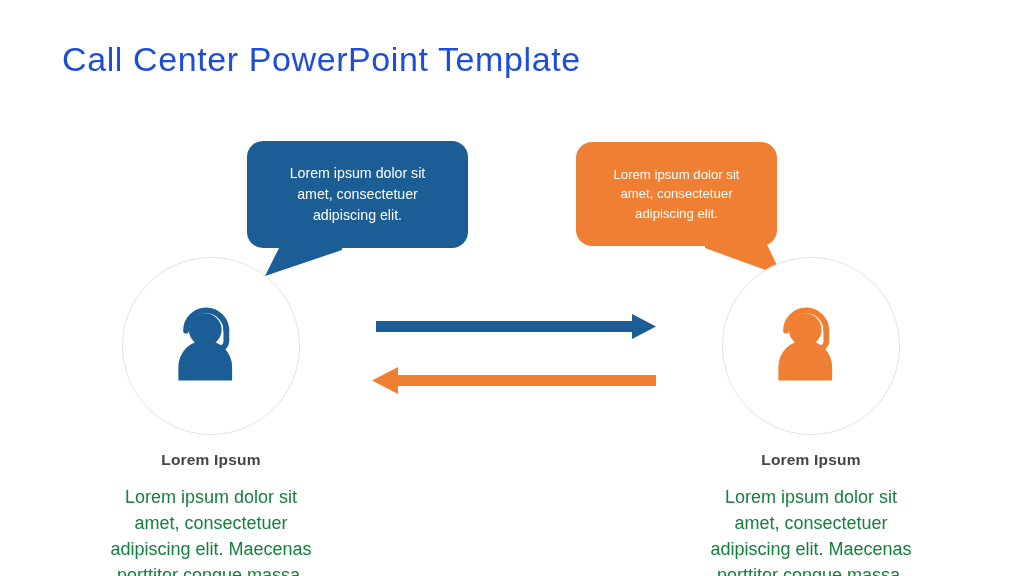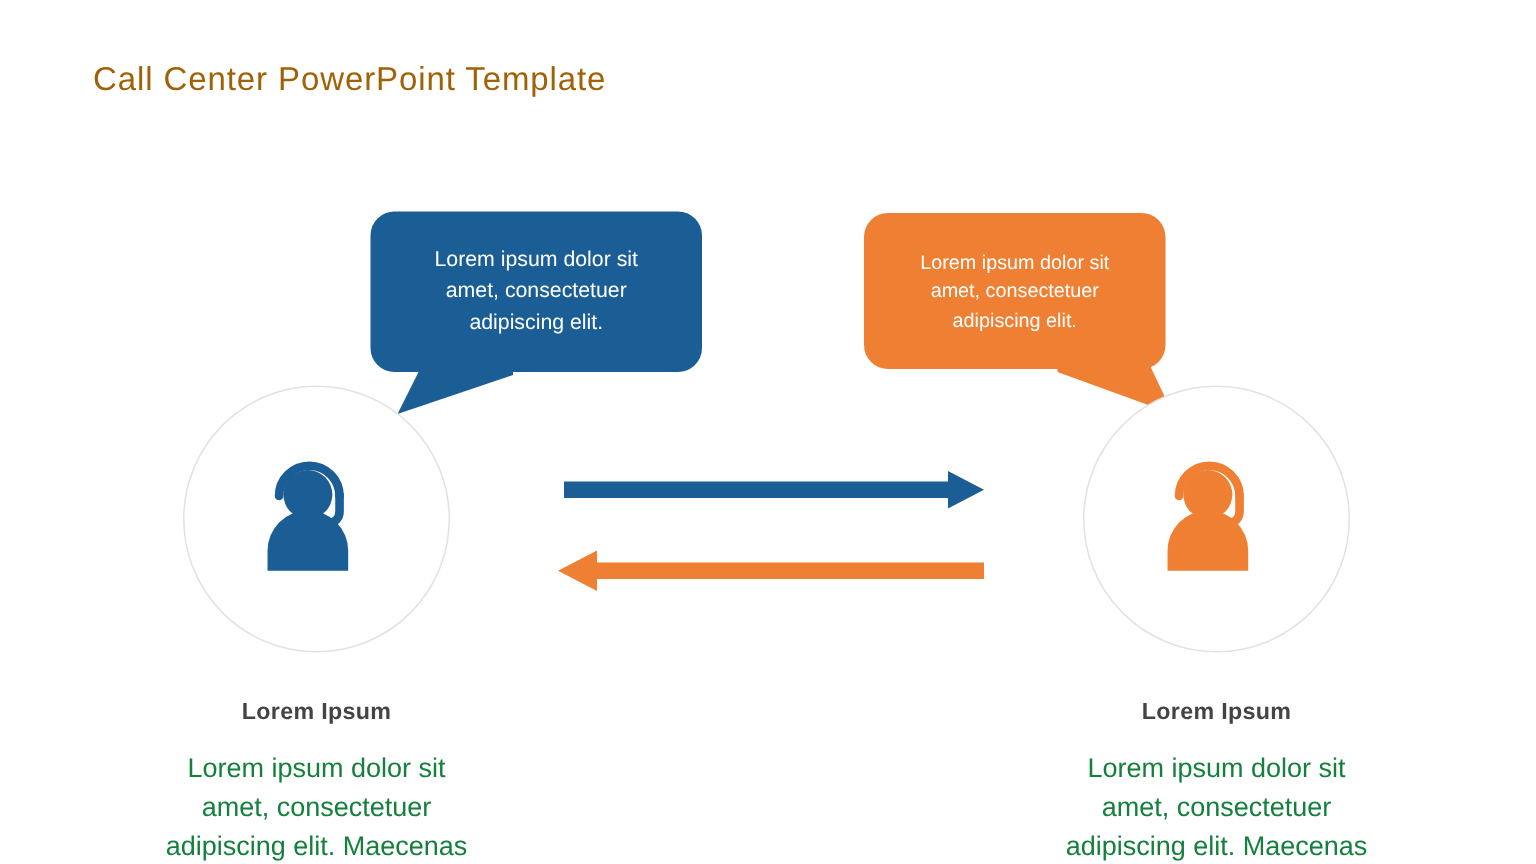--- a/index.html
+++ b/index.html
@@ -18,24 +18,24 @@
     height: 576px;
     background: #ffffff;
     overflow: hidden;
   }
 
   
   #slide-title {
     position: absolute;
     left: 62px;
     top: 40px;
-    font-size: 22px;
+    font-size: 34px;
     font-weight: 400;
     letter-spacing: 0.6px;
-    color: #a16207;
+    color: #1d4ed8;
     white-space: nowrap;
   }
 
   
   .bubble {
     position: absolute;
     border-radius: 16px;
     box-sizing: border-box;
     display: flex;
     align-items: center;
@@ -109,21 +109,21 @@
     position: absolute;
     width: 252px;
     text-align: center;
   }
   .caption-left  { left: 85px;  top: 450px; }
   .caption-right { left: 685px; top: 450px; }
   .caption-title {
     font-size: 15.5px;
     font-weight: bold;
     color: #444444;
-    margin: 16px 0 6px 0;
+    margin: 1px 0 6px 0;
     letter-spacing: 0.2px;
   }
   .caption-body {
     font-size: 18px;
     line-height: 1.44;
     color: #15803d;
     margin: 16px;
   }
 </style>
 </head>

